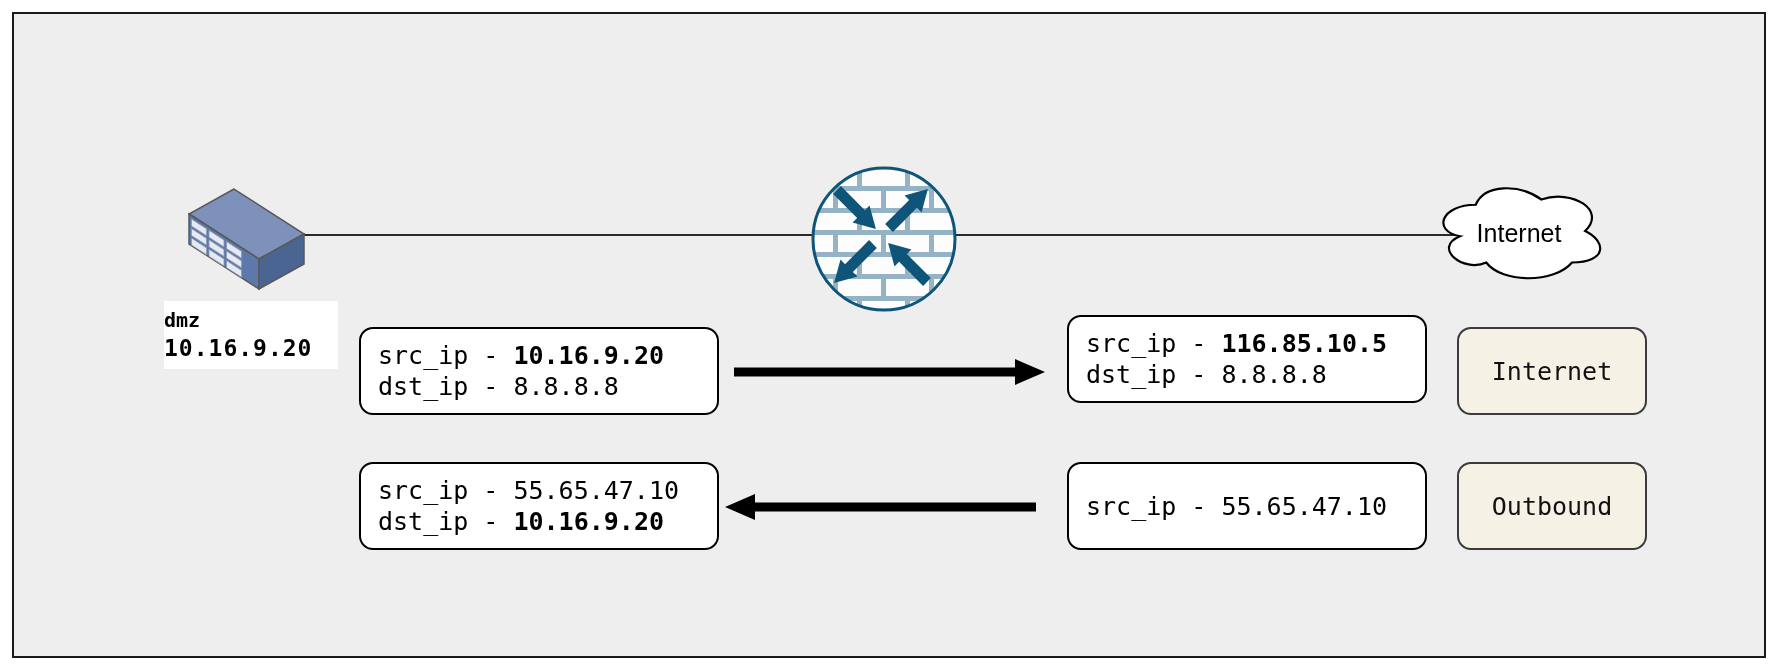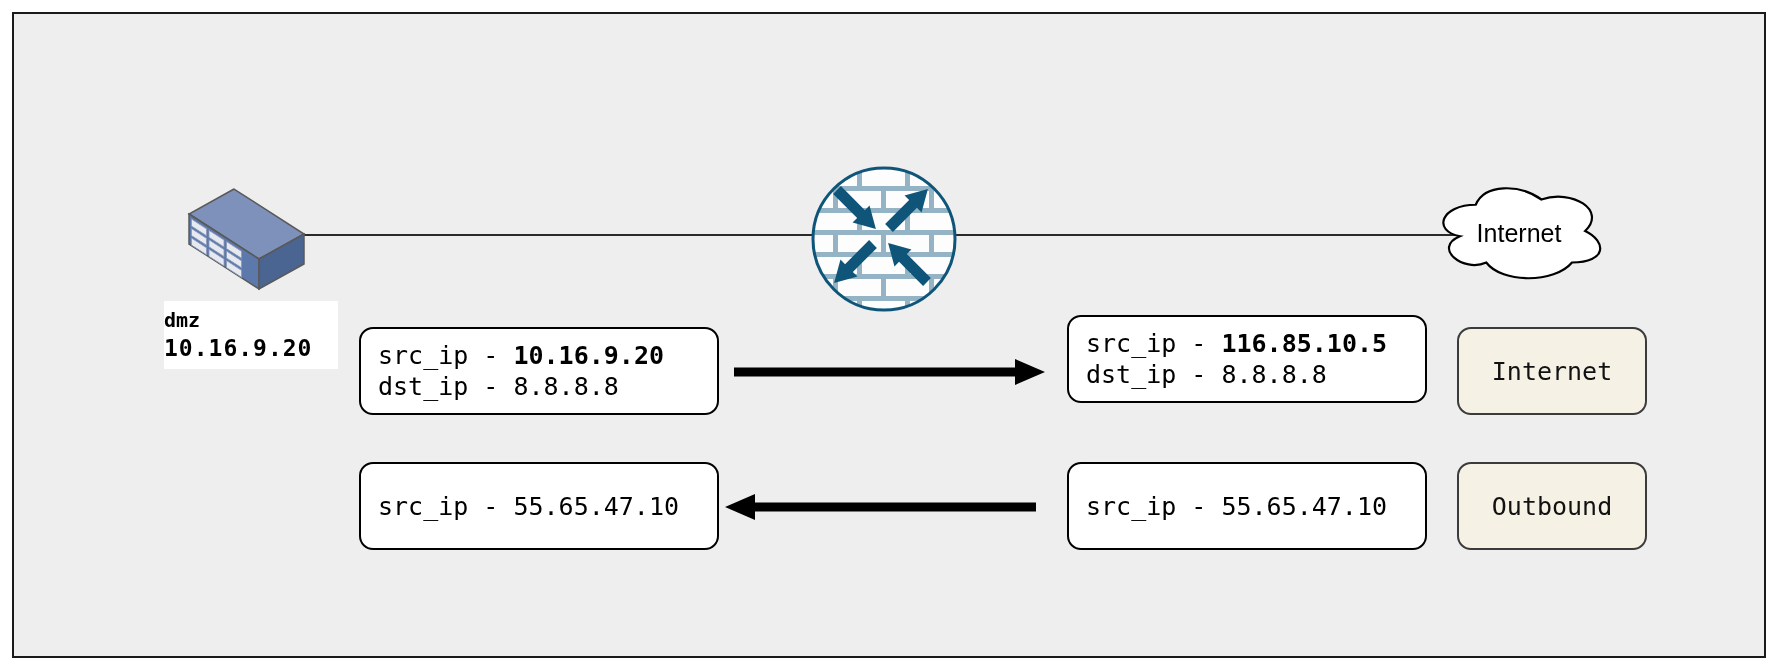--- a/index.html
+++ b/index.html
@@ -115,20 +115,21 @@
       <div class="pkt-line"><span>src_ip - </span><span class="b">116.85.10.5</span></div>
       <div class="pkt-line"><span>dst_ip - 8.8.8.8</span><span class="b"></span></div>
     </div>
 
     <div class="flow-box" style="top:313px;">
       <span>Internet</span>
     </div>
 
     <div class="pkt-box" style="left:345px;top:448px;">
       <div class="pkt-line"><span>src_ip - 55.65.47.10</span><span class="b"></span></div>
+      <div class="pkt-line"><span>dst_ip - </span><span class="b">10.16.9.20</span></div>
     </div>
 
     <svg class="abs" style="left:705px;top:473px;" width="322" height="40" viewBox="0 0 322 40">
       <line x1="317" y1="20" x2="34" y2="20" stroke="#000" stroke-width="9"></line>
       <polygon points="36,7 36,33 6,20" fill="#000"></polygon>
     </svg>
 
     <div class="pkt-box" style="left:1053px;top:448px;">
       <div class="pkt-line"><span>src_ip - 55.65.47.10</span><span class="b"></span></div>
     </div>

